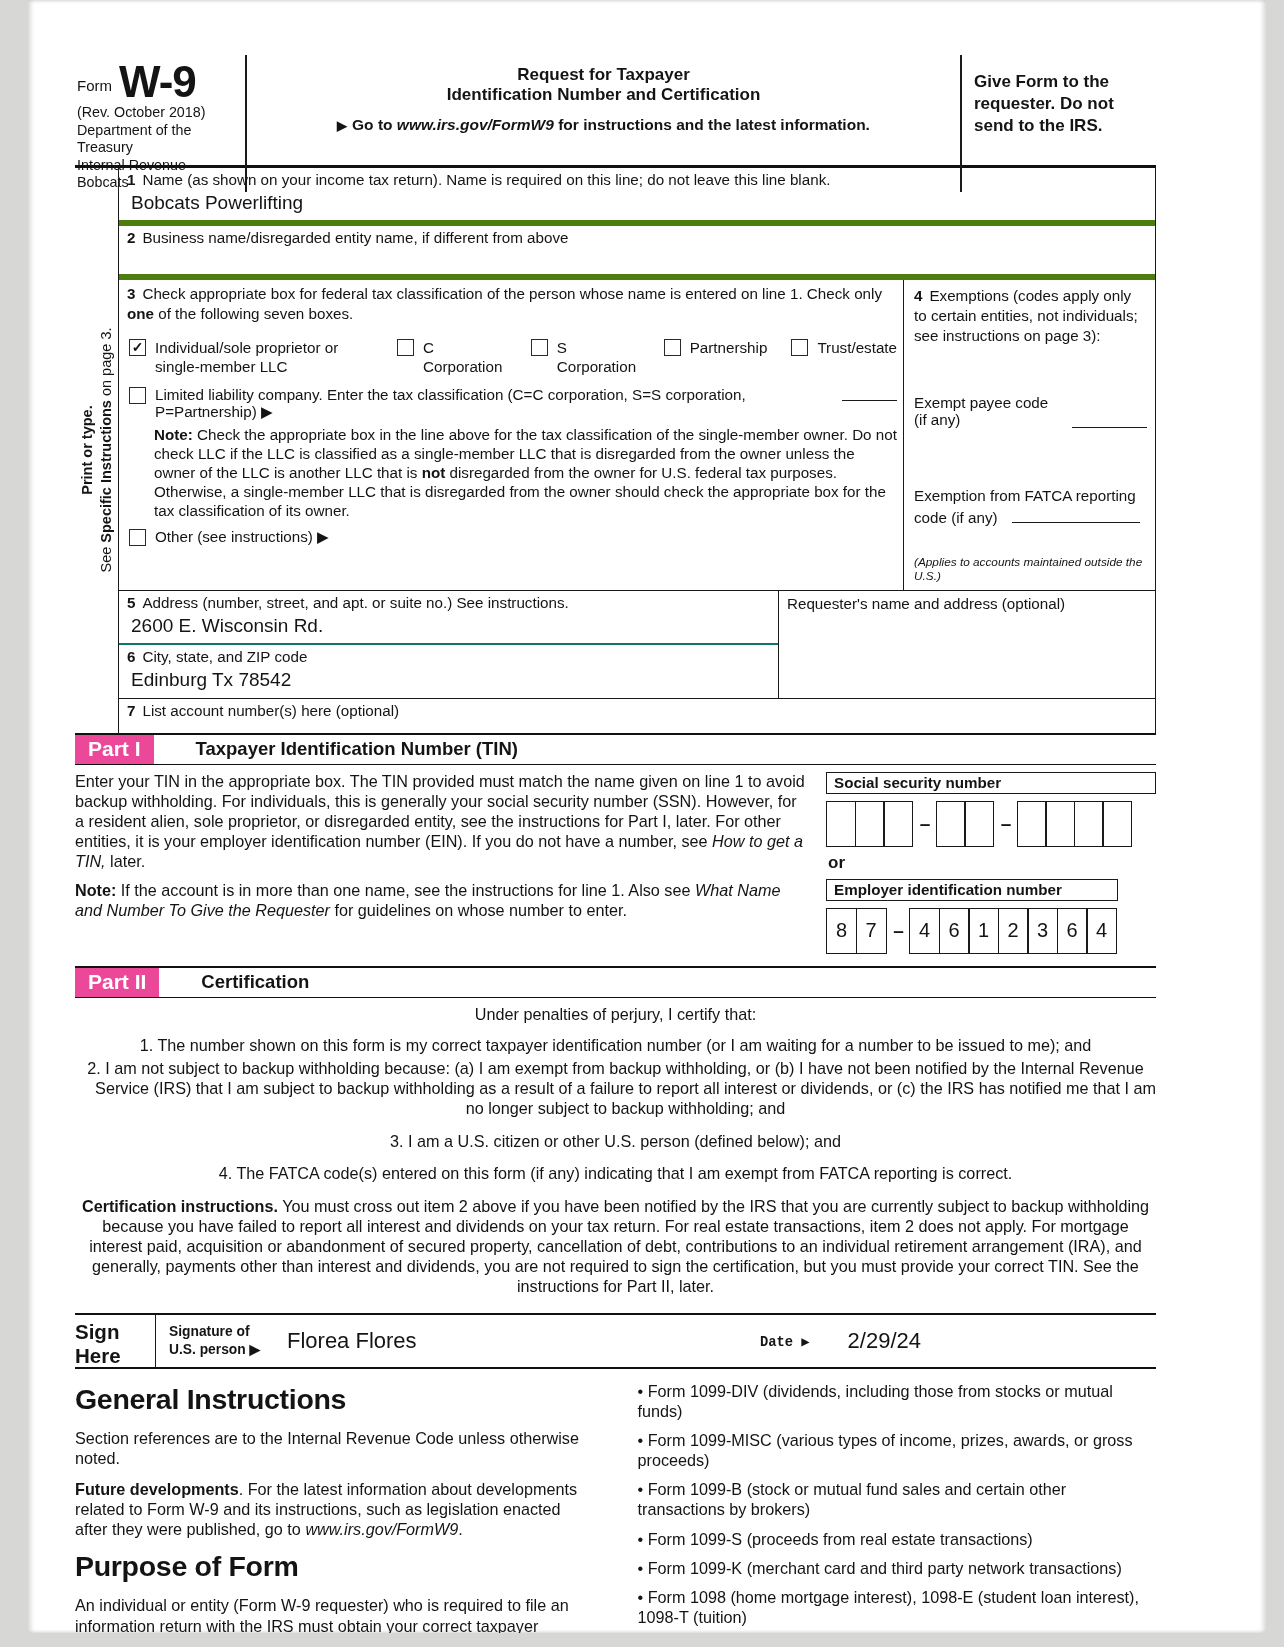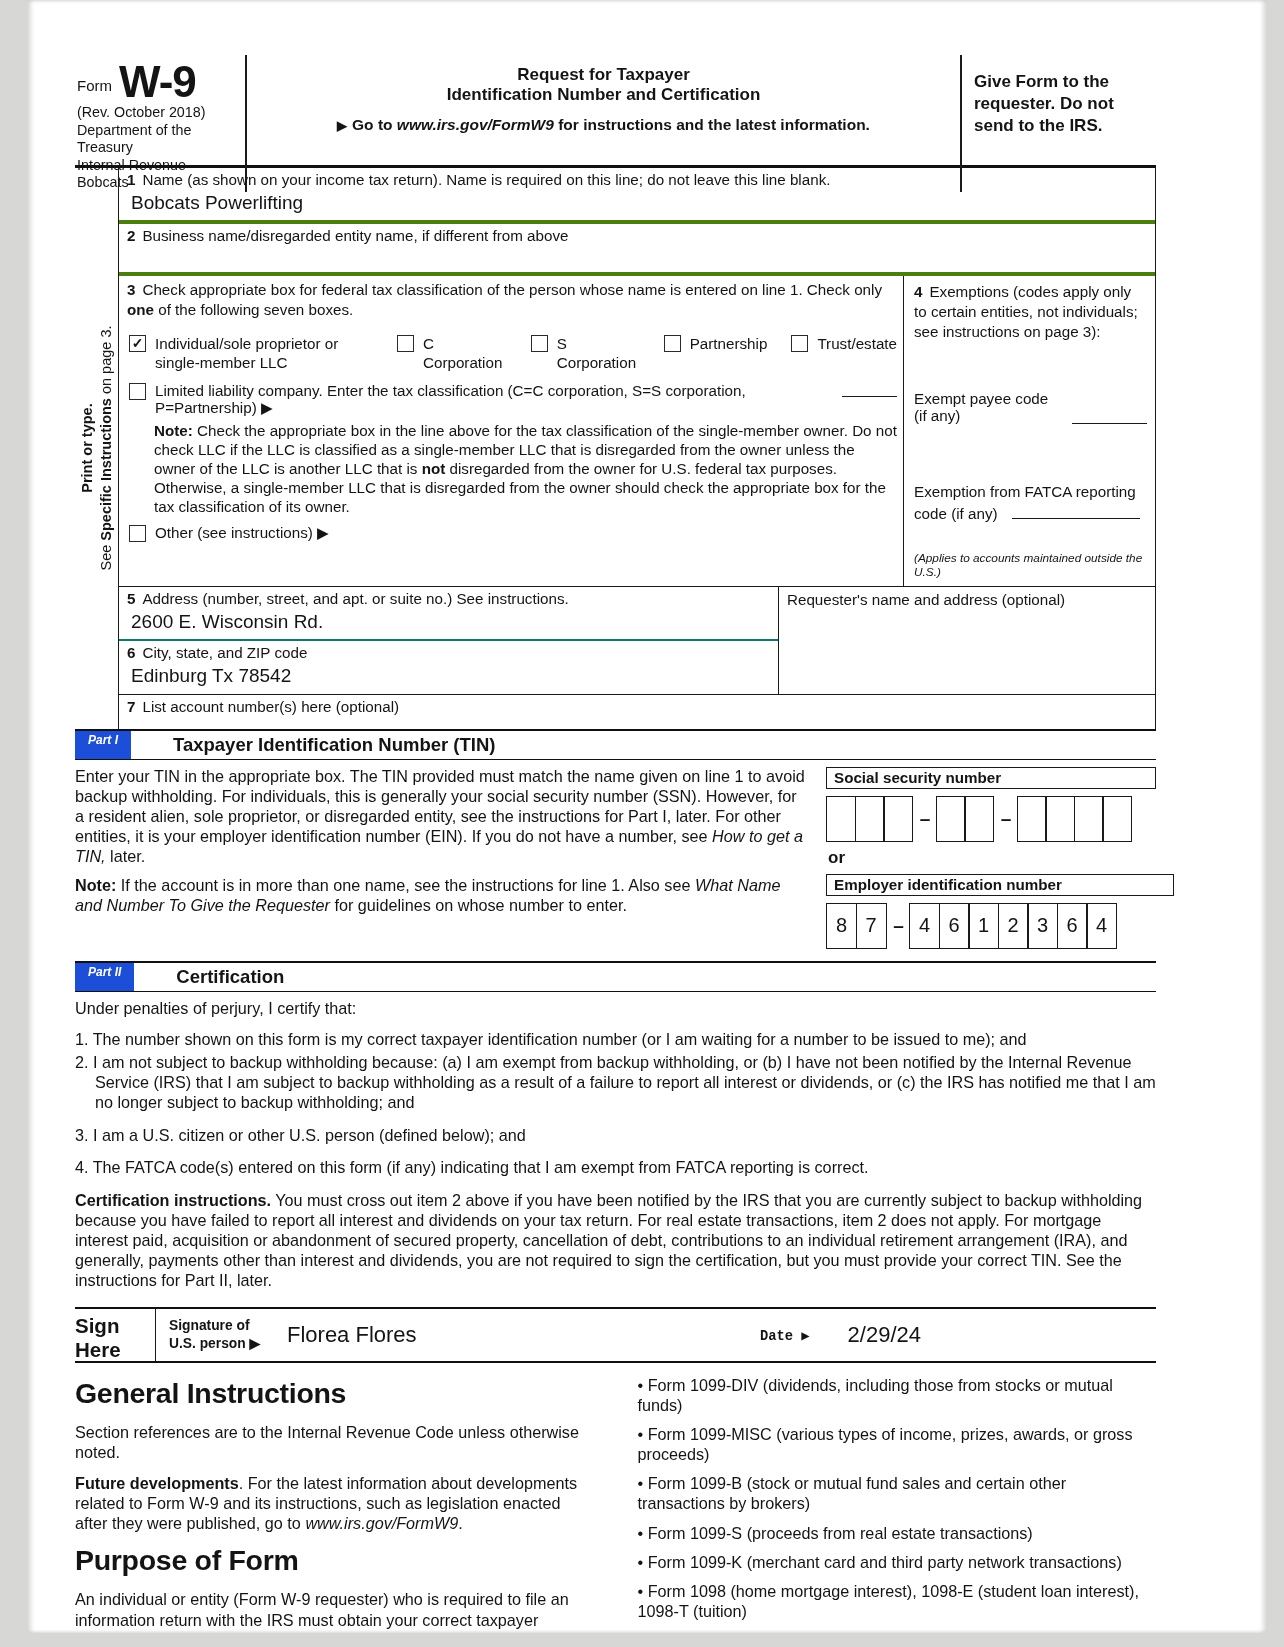--- a/index.html
+++ b/index.html
@@ -40,21 +40,21 @@
   
   .fields { position: relative; padding-left: 43px; }
   .rows { border-left: 1.5px solid #1a1a1a; border-right: 1px solid #1a1a1a; }
   .side-note { position: absolute; left: 0; top: 0; width: 43px; height: 100%; }
   .side-note-inner {
     position: absolute; top: 50%; left: 50%;
     transform: translate(-50%, -50%) rotate(-90deg);
     width: 450px; text-align: center; font-size: 14.5px; line-height: 1.3;
     white-space: nowrap;
   }
-  .row { border-bottom: 4px solid #4d7c0f; padding: 3px 0 0 8px; }
+  .row { border-bottom: 6px solid #4d7c0f; padding: 3px 0 0 8px; }
   .lab { font-size: 15.2px; }
   .num { font-weight: bold; margin-right: 7px; }
   .val { font-size: 19px; padding: 4px 0 6px 4px; min-height: 28px; }
   .r1 { min-height: 51px; }
   .r2 { min-height: 45px; }
 
   
   .row3 { display: grid; grid-template-columns: 1fr 252px; border-bottom: 1px solid #1a1a1a; }
   .r3-left { padding: 4px 6px 0 8px; }
   .lab3 { font-size: 15.2px; line-height: 1.3; }
@@ -82,40 +82,40 @@
 
   
   .addr { display: grid; grid-template-columns: 1fr 377px; border-bottom: 1px solid #1a1a1a; }
   .addr-left .r5 { border-bottom: 2px solid #0f766e; min-height: 53px; }
   .addr-left .r6 { padding: 3px 0 0 8px; min-height: 53px; }
   .req-box { border-left: 1px solid #1a1a1a; padding: 4px 6px 0 8px; font-size: 15.2px; }
   .r7 { min-height: 34px; border-bottom: none; padding-bottom: 4px; }
 
   
   .part-bar { border-top: 2.5px solid #111; border-bottom: 1.5px solid #111; display: flex; align-items: stretch; }
-  .part-tag { background: #1d4ed8; color: #fff; font-weight: bold; font-size: 12px; padding: 2px 13px 3px 13px; font-style: italic; }
+  .part-tag { background: #ec4899; color: #fff; font-weight: bold; font-size: 21px; padding: 2px 13px 3px 13px; }
   .part-title { font-weight: bold; font-size: 18.5px; padding: 3px 0 3px 42px; }
 
   
   .p1 { display: grid; grid-template-columns: 1fr 330px; column-gap: 20px; padding: 7px 0 6px; }
   .p { font-size: 16.2px; line-height: 1.23; margin: 0 0 10px; }
   .tin-label-box { border: 1.5px solid #1a1a1a; font-weight: bold; font-size: 15.2px; padding: 1px 7px 2px; }
   .digits { display: flex; margin-top: 7px; margin-bottom: 6px; }
   .digit {
     width: 30px; height: 46px; border: 1.5px solid #1a1a1a; margin-left: -1.5px;
     display: flex; align-items: center; justify-content: center; font-size: 20px;
   }
   .digit:first-child { margin-left: 0; }
   .ein-digit { width: 31px; }
   .dash { width: 24px; display: flex; align-items: center; justify-content: center; font-weight: bold; font-size: 19px; }
   .or { font-weight: bold; font-size: 17px; margin: 2px 0 6px 2px; }
-  .ein-label { width: 348px; }
-
-  
-  .p2 { padding: 7px 0 4px; }
+  .ein-label { width: 292px; }
+
+  
+  .p2 { padding: 7px 0 4px; text-align: center; }
   .cert-intro { font-size: 16.2px; margin: 0 0 12px; }
   .cert-item { font-size: 16.2px; line-height: 1.23; margin: 0 0 13px; padding-left: 20px; text-indent: -20px; }
   .cert-item-tight { margin-bottom: 3px; }
   .cert-instr { font-size: 16.2px; line-height: 1.23; margin: 2px 0 12px; }
 
   
   .sign-row { display: flex; border-top: 2px solid #111; border-bottom: 2px solid #111; min-height: 56px; }
   .sign-here { width: 80px; font-weight: bold; font-size: 20.5px; line-height: 1.15; padding-top: 5px; }
   .sign-rest { flex: 1; border-left: 1.5px solid #1a1a1a; display: flex; align-items: center; }
   .sig-label { font-weight: bold; font-size: 13.8px; line-height: 1.3; padding-left: 13px; width: 112px; }

